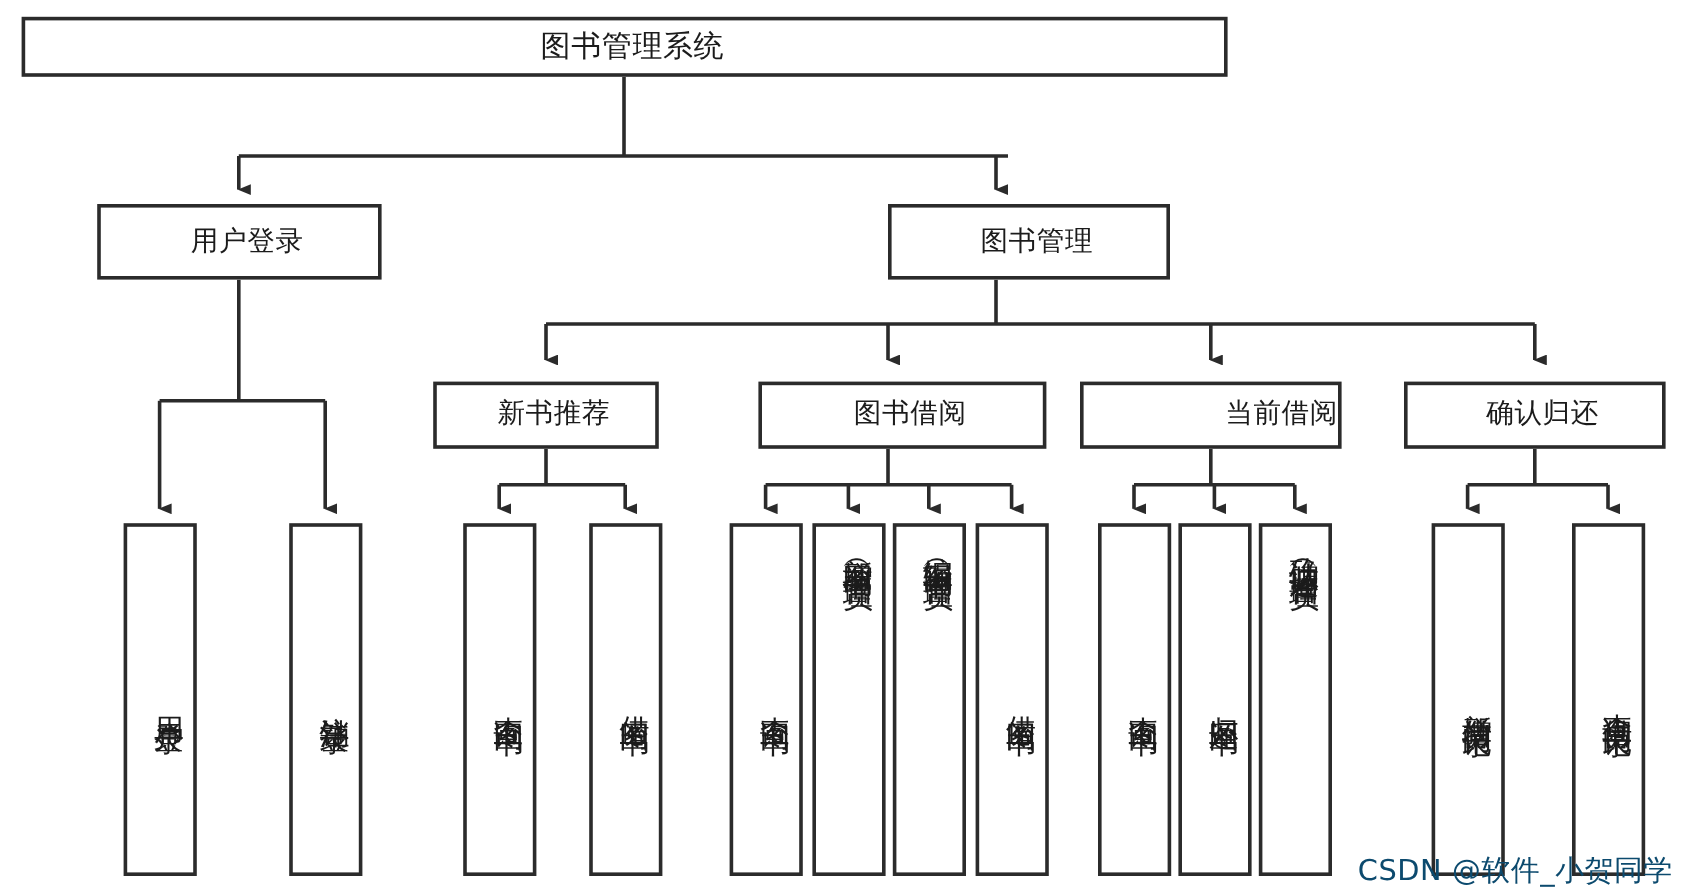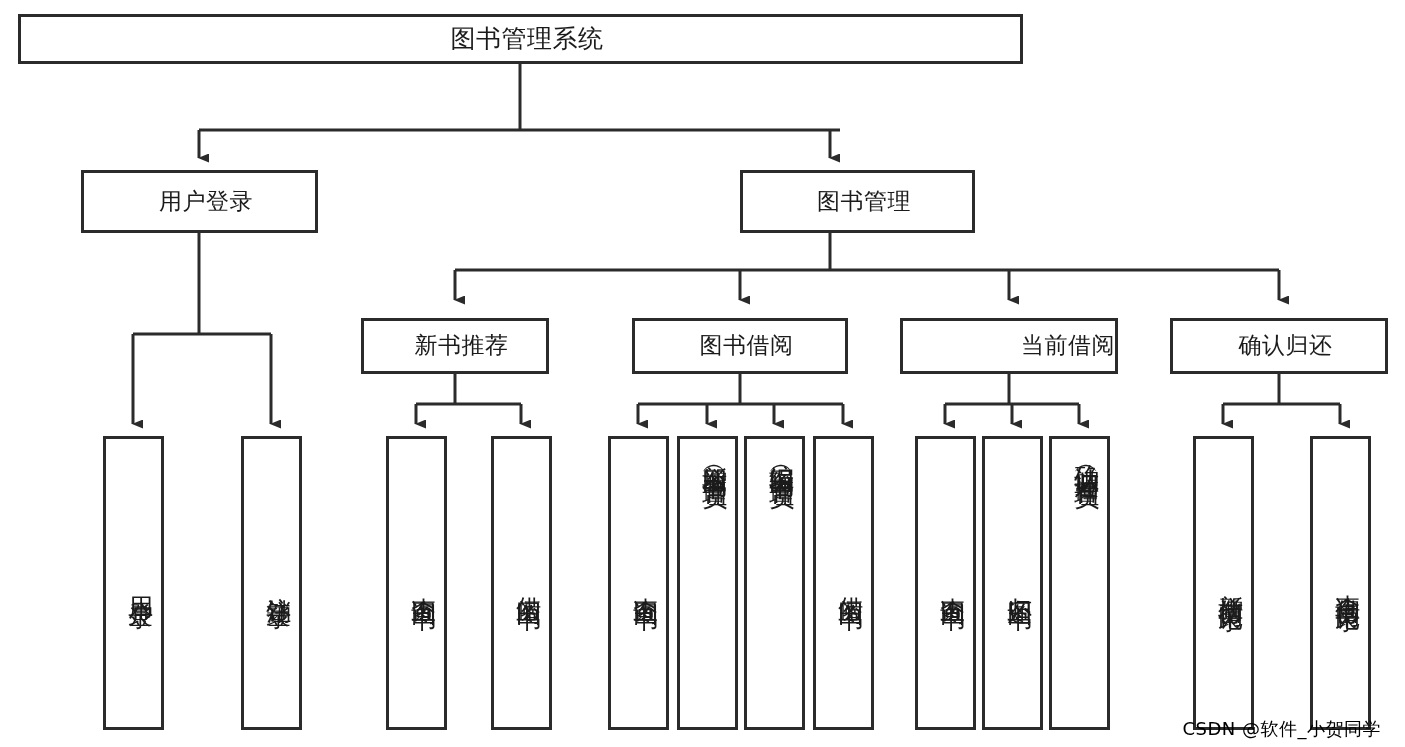--- a/index.html
+++ b/index.html
@@ -63,24 +63,24 @@
     line-height: 1.22;
     letter-spacing: 3px;
     white-space: nowrap;
   }
   .node-leaf.align-top {
     align-items: flex-start;
     padding-top: 6px;
   }
   .watermark {
     position: absolute;
-    right: 24px;
+    right: 11px;
     bottom: 6px;
-    font-size: 18px;
-    color: #000000;
+    font-size: 24px;
+    color: #0c4a6e;
     letter-spacing: 0.5px;
     z-index: 5;
     white-space: nowrap;
   }
 </style>
 </head>
 <body>
 
 <div id="canvas">
 
@@ -141,21 +141,21 @@
   <div class="node node-l2" style="left:81px; top:170px; width:237px; height:63px;">
     <span class="label">用户登录</span>
   </div>
   <div class="node node-l2" style="left:740px; top:170px; width:235px; height:63px;">
     <span class="label">图书管理</span>
   </div>
 
   <div class="node node-l3" style="left:361px; top:318px; width:188px; height:56px;">
     <span class="label">新书推荐</span>
   </div>
-  <div class="node node-l3" style="left:632px; top:318px; width:216px; height:56px;">
+  <div class="node node-l3" style="left:632px; top:318px; width:240px; height:56px;">
     <span class="label">图书借阅</span>
   </div>
   <div class="node node-l3" style="left:900px; top:318px; width:218px; height:56px;justify-content:flex-end;">
     <span class="label">当前借阅</span>
   </div>
   <div class="node node-l3" style="left:1170px; top:318px; width:218px; height:56px;">
     <span class="label">确认归还</span>
   </div>
 
   <div class="node node-leaf" style="left:103px; top:436px; width:61px; height:294px;">

